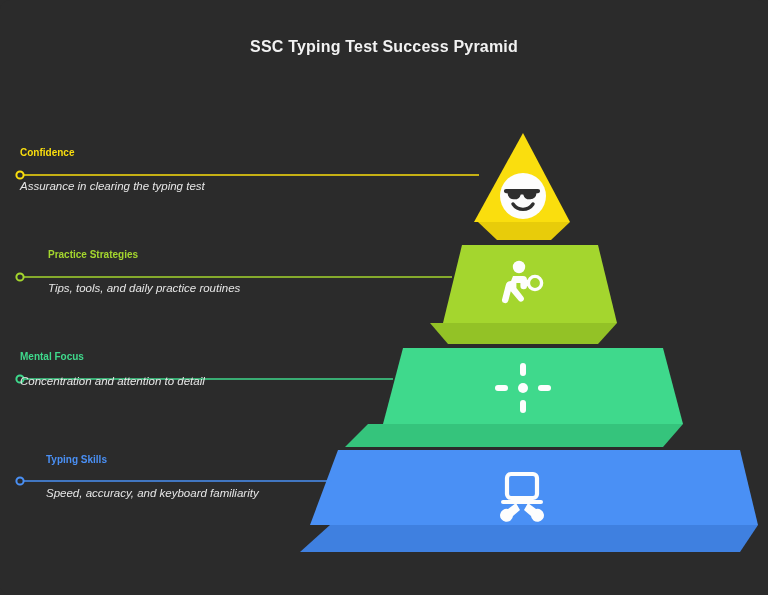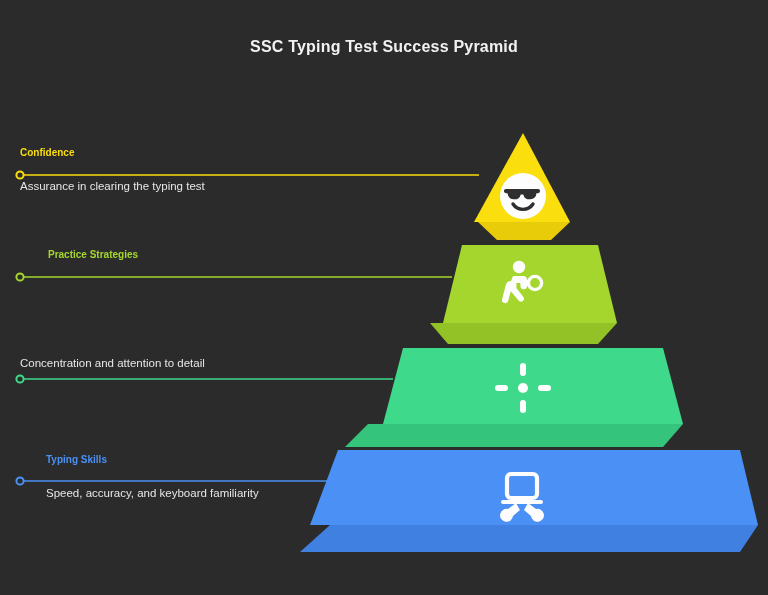--- a/index.html
+++ b/index.html
@@ -58,20 +58,21 @@
     line-height: 18px;
     white-space: nowrap;
   }
 
   .tier-desc {
     font-size: 11.5px;
     font-weight: normal;
     line-height: 15px;
     color: #e6e6e6;
     width: 215px;
+    font-style: italic;
   }
 
   #label-0 { top: 144px; }
   #label-1 { top: 246px; margin-left: 28px; }
   #label-2 { top: 348px; }
   #label-3 { top: 451px; margin-left: 26px; }
 
   #label-0 .tier-desc { margin-top: 17px; }
   #label-1 .tier-desc { margin-top: 17px; }
   #label-2 .tier-desc { margin-top: 8px; }
@@ -155,23 +156,25 @@
     </g>
   </svg>
 
   <div class="tier-label" id="label-0">
     <div class="tier-title" style="color:#fade0e">Confidence</div>
     <div class="tier-desc">Assurance in clearing the typing test</div>
   </div>
 
   <div class="tier-label" id="label-1">
     <div class="tier-title" style="color:#a4d62e">Practice Strategies</div>
+    <div class="tier-desc">Tips, tools, and daily practice routines</div>
   </div>
 
   <div class="tier-label" id="label-2">
+    <div class="tier-title" style="color:#3fd98c">Mental Focus</div>
     <div class="tier-desc">Concentration and attention to detail</div>
   </div>
 
   <div class="tier-label" id="label-3">
     <div class="tier-title" style="color:#4a90f5">Typing Skills</div>
     <div class="tier-desc">Speed, accuracy, and keyboard familiarity</div>
   </div>
 
 </div>
 

